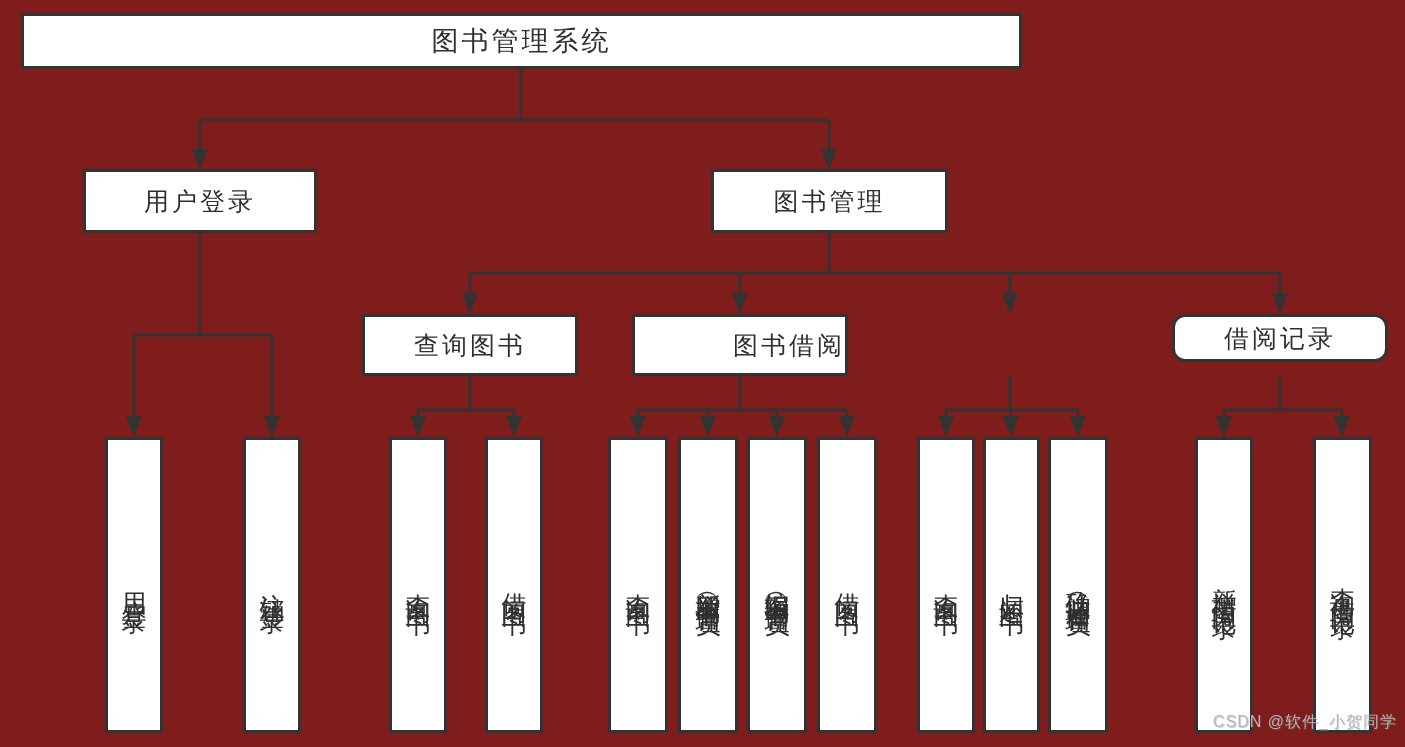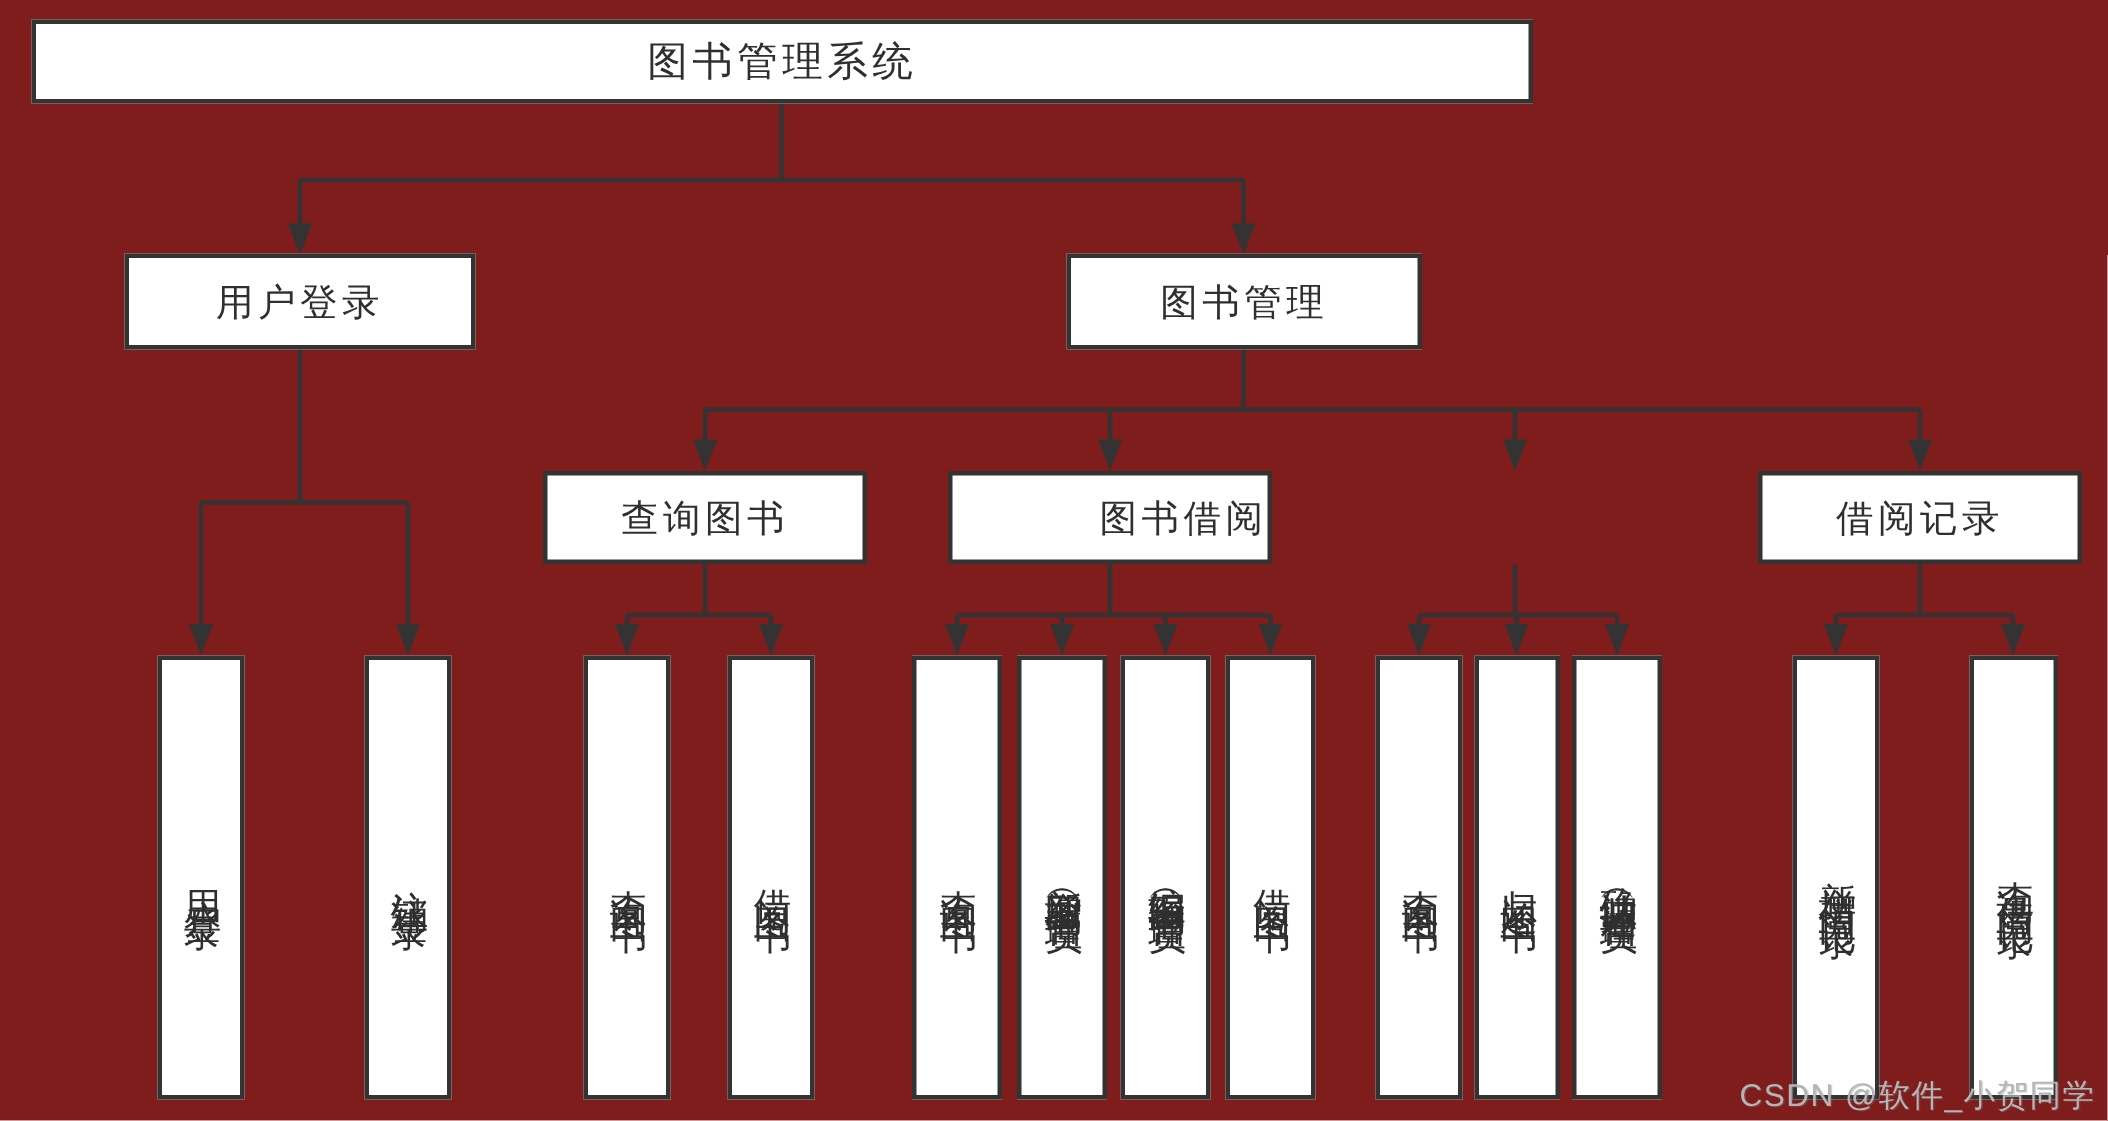--- a/index.html
+++ b/index.html
@@ -57,22 +57,22 @@
     line-height: 1;
     white-space: nowrap;
   }
   .node.v.tight .label {
     letter-spacing: 3px;
   }
 
   .watermark {
     position: absolute;
     right: 8px;
-    bottom: 3px;
-    font-size: 21px;
+    bottom: 14px;
+    font-size: 16px;
     color: #b5b5b5;
     text-shadow: 1px 1px 0 rgba(120,120,120,0.35);
     letter-spacing: 1px;
     white-space: nowrap;
   }
 </style>
 </head>
 <body>
 
 <div class="stage">
@@ -123,21 +123,21 @@
   <div class="node h" style="left:711px; top:169px; width:237px; height:64px;text-align:right;">
     <span class="label">图书管理</span>
   </div>
 
   <div class="node h" style="left:362px; top:314px; width:216px; height:62px;">
     <span class="label">查询图书</span>
   </div>
   <div class="node h" style="left:632px; top:314px; width:216px; height:62px;justify-content:flex-end;">
     <span class="label">图书借阅</span>
   </div>
-  <div class="node h" style="left:1172px; top:314px; width:216px; height:62px;">
+  <div class="node h" style="left:1172px; top:314px; width:216px; height:48px;border-radius:13px;">
     <span class="label">借阅记录</span>
   </div>
 
   <div class="node v" style="left:105px; top:437px; width:58px; height:296px;">
     <span class="label">用户登录</span>
   </div>
   <div class="node v" style="left:243px; top:437px; width:58px; height:296px;">
     <span class="label">注销登录</span>
   </div>
 

